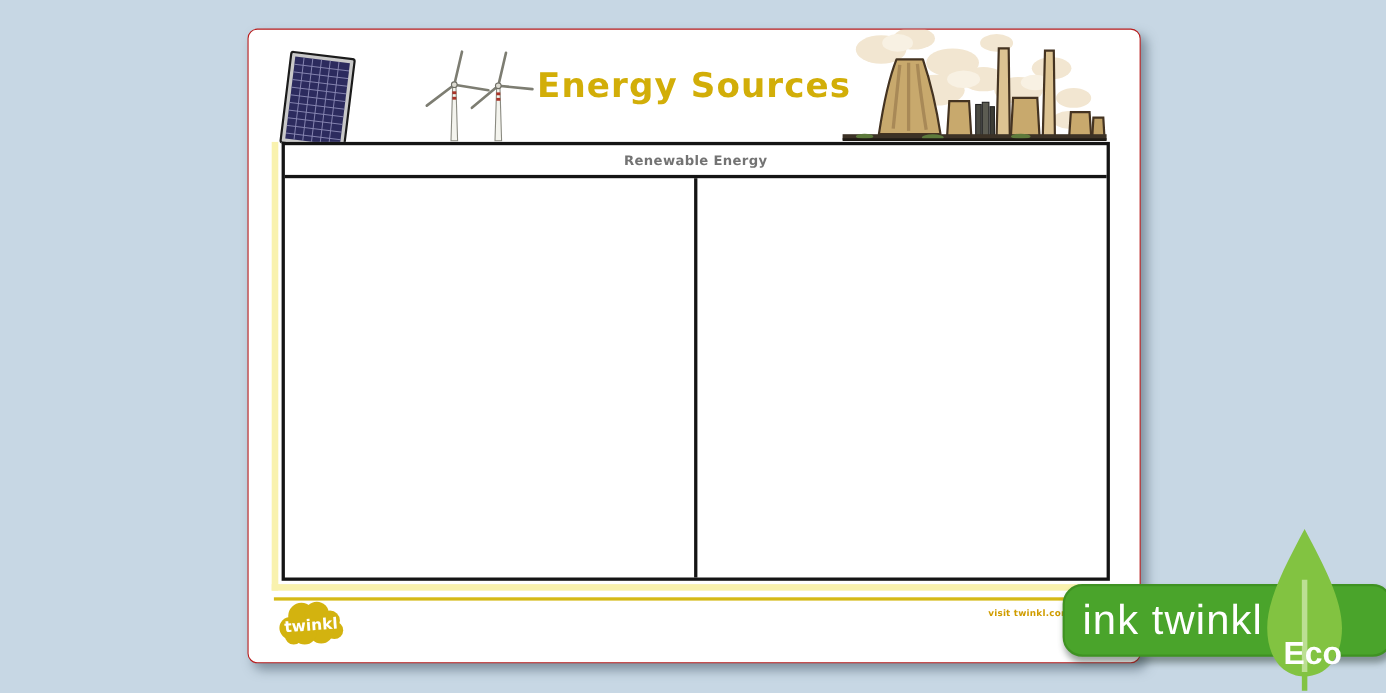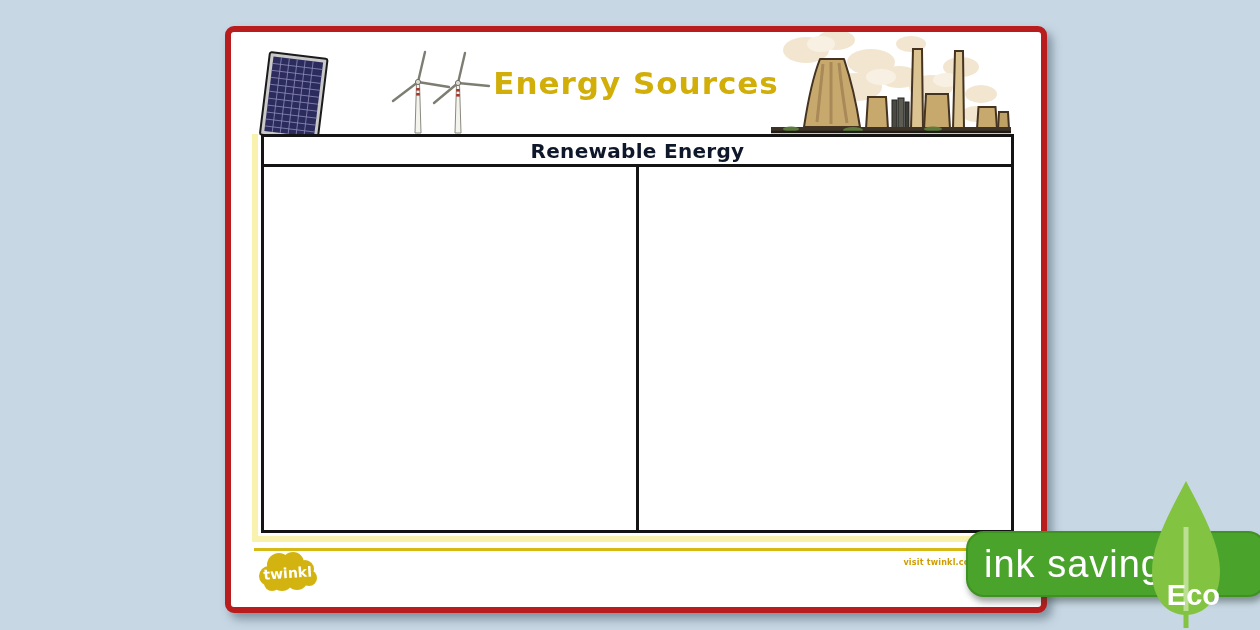--- a/index.html
+++ b/index.html
@@ -11,21 +11,21 @@
     position: relative;
   }
   .stage { position: absolute; inset: 0; }
 
   
   .page {
     position: absolute;
     left: 225px; top: 26px;
     width: 810px; height: 575px;
     background: #ffffff;
-    border: 6px solid #b91c1c;
+    border: 1px solid #b91c1c;
     border-radius: 9px;
     box-shadow: 5px 6px 10px rgba(70, 88, 102, 0.55);
   }
   .header-art {
     position: absolute; left: 0; top: 0;
     width: 810px; height: 104px;
   }
   .page-title {
     position: absolute; left: 0; top: 33px;
     width: 100%;
@@ -48,23 +48,23 @@
     background: #ffffff;
   }
   .thead {
     display: flex;
     height: 27px;
     border-bottom: 3px solid #141414;
   }
   .th {
     flex: 1;
     display: flex; align-items: center; justify-content: center;
-    font-size: 20px;
-    font-weight: bold;
-    color: #0f172a;
+    font-size: 12px;
+    font-weight: bold;
+    color: #737373;
     letter-spacing: 0.3px;
   }
   .th + .th { border-left: 3px solid #141414; }
   .tbody { flex: 1; display: flex; }
   .td { flex: 1; }
   .td + .td { border-left: 3px solid #141414; }
 
   
   .yellow-bar-left {
     position: absolute;
@@ -269,21 +269,21 @@
         <circle cx="25" cy="30" r="11"></circle>
         <circle cx="15" cy="33" r="8"></circle>
       </g>
       <text x="31" y="28" text-anchor="middle" font-size="14" font-weight="bold" fill="#ffffff" transform="rotate(-4 31 28)">twinkl</text>
     </svg>
 
     <span class="visit-text">visit twinkl.com</span>
   </div>
 
   <div class="eco-badge">
-    <span class="ink-saving-label">ink saving</span>
+    <span class="ink-saving-label">ink twinkl</span>
   </div>
   <svg class="eco-leaf" viewBox="0 0 80 150" xmlns="http://www.w3.org/2000/svg">
     <path d="M 40 2 C 22 36 6 66 6 92 C 6 120 21 136 40 136 C 59 136 74 120 74 92 C 74 66 58 36 40 2 Z" fill="#82c341"></path>
     <line x1="40" y1="48" x2="40" y2="132" stroke="#bcdf93" stroke-width="5"></line>
     <line x1="40" y1="134" x2="40" y2="149" stroke="#82c341" stroke-width="5"></line>
   </svg>
   <span class="eco-label">Eco</span>
 
 </div>
 

